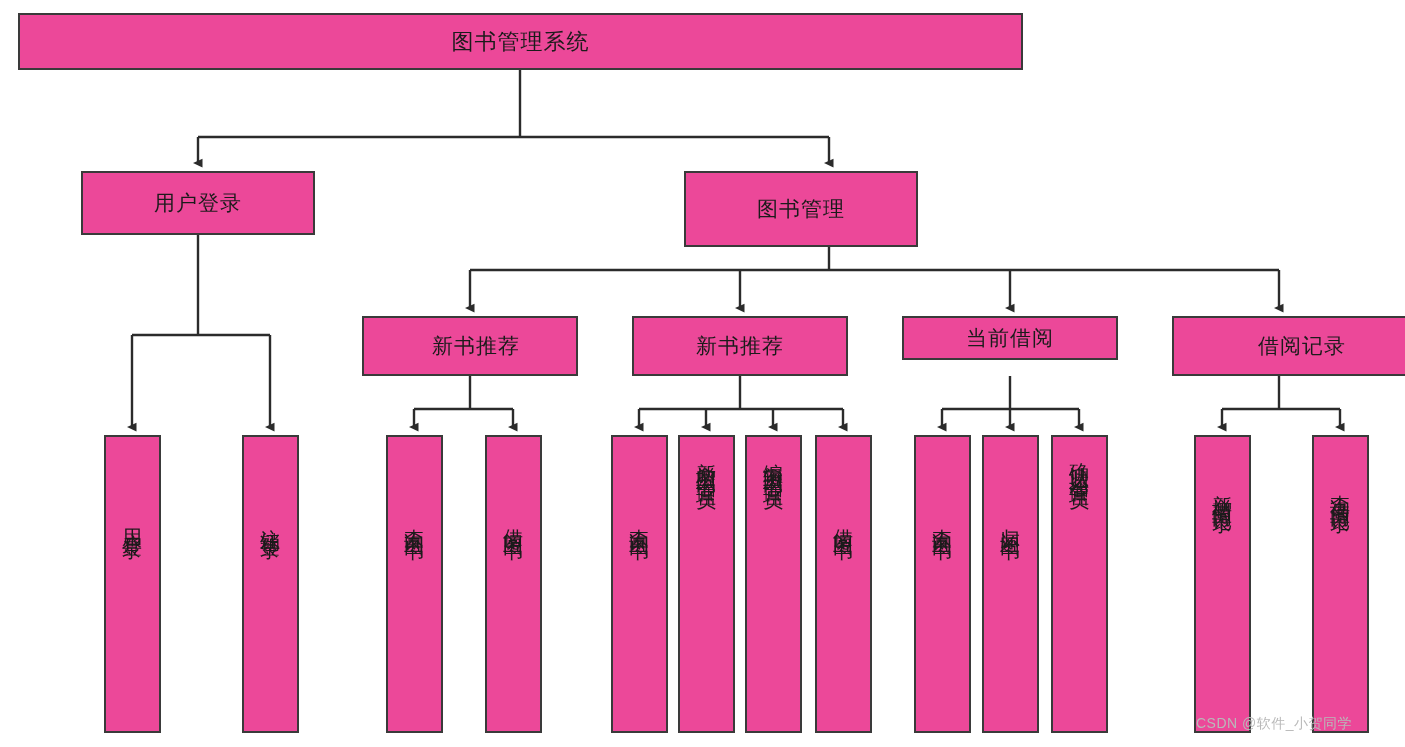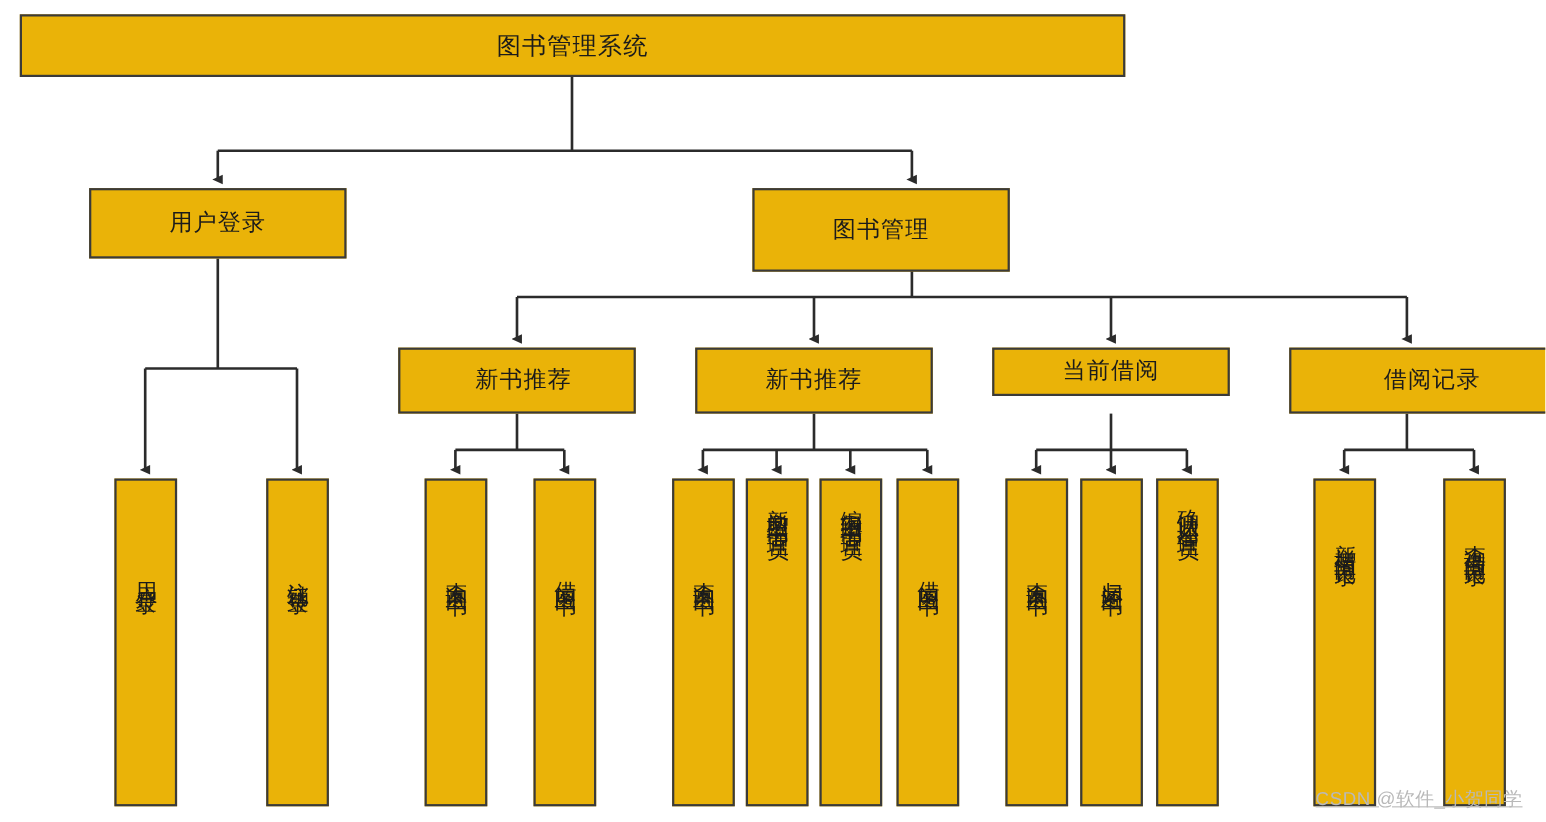--- a/index.html
+++ b/index.html
@@ -23,21 +23,21 @@
     position: absolute;
     left: 0;
     top: 0;
     width: 1405px;
     height: 747px;
     pointer-events: none;
   }
   .node {
     position: absolute;
     box-sizing: border-box;
-    background: #eab308;
+    background: #ec4899;
     border: 2px solid #3a3a3a;
     display: flex;
     align-items: center;
     justify-content: center;
     text-align: right;
   }
   .node-label {
     font-size: 21px;
     line-height: 1.25;
     color: #1b1b1b;
@@ -60,25 +60,24 @@
   .node.leaf .node-label {
     writing-mode: vertical-rl;
     text-orientation: upright;
     font-size: 20px;
     letter-spacing: 4px;
     line-height: 1;
     white-space: nowrap;
   }
   .watermark {
     position: absolute;
-    font-size: 17px;
+    font-size: 14px;
     color: #b9b9b9;
     white-space: nowrap;
     letter-spacing: 0.5px;
-    text-decoration: underline;
   }
 </style>
 </head>
 <body>
 
 <div id="diagram">
 
   <svg id="connectors" viewBox="0 0 1405 747">
     <defs>
       <marker id="arrow" markerWidth="10" markerHeight="10" refX="4.6" refY="5" orient="auto" markerUnits="userSpaceOnUse">

